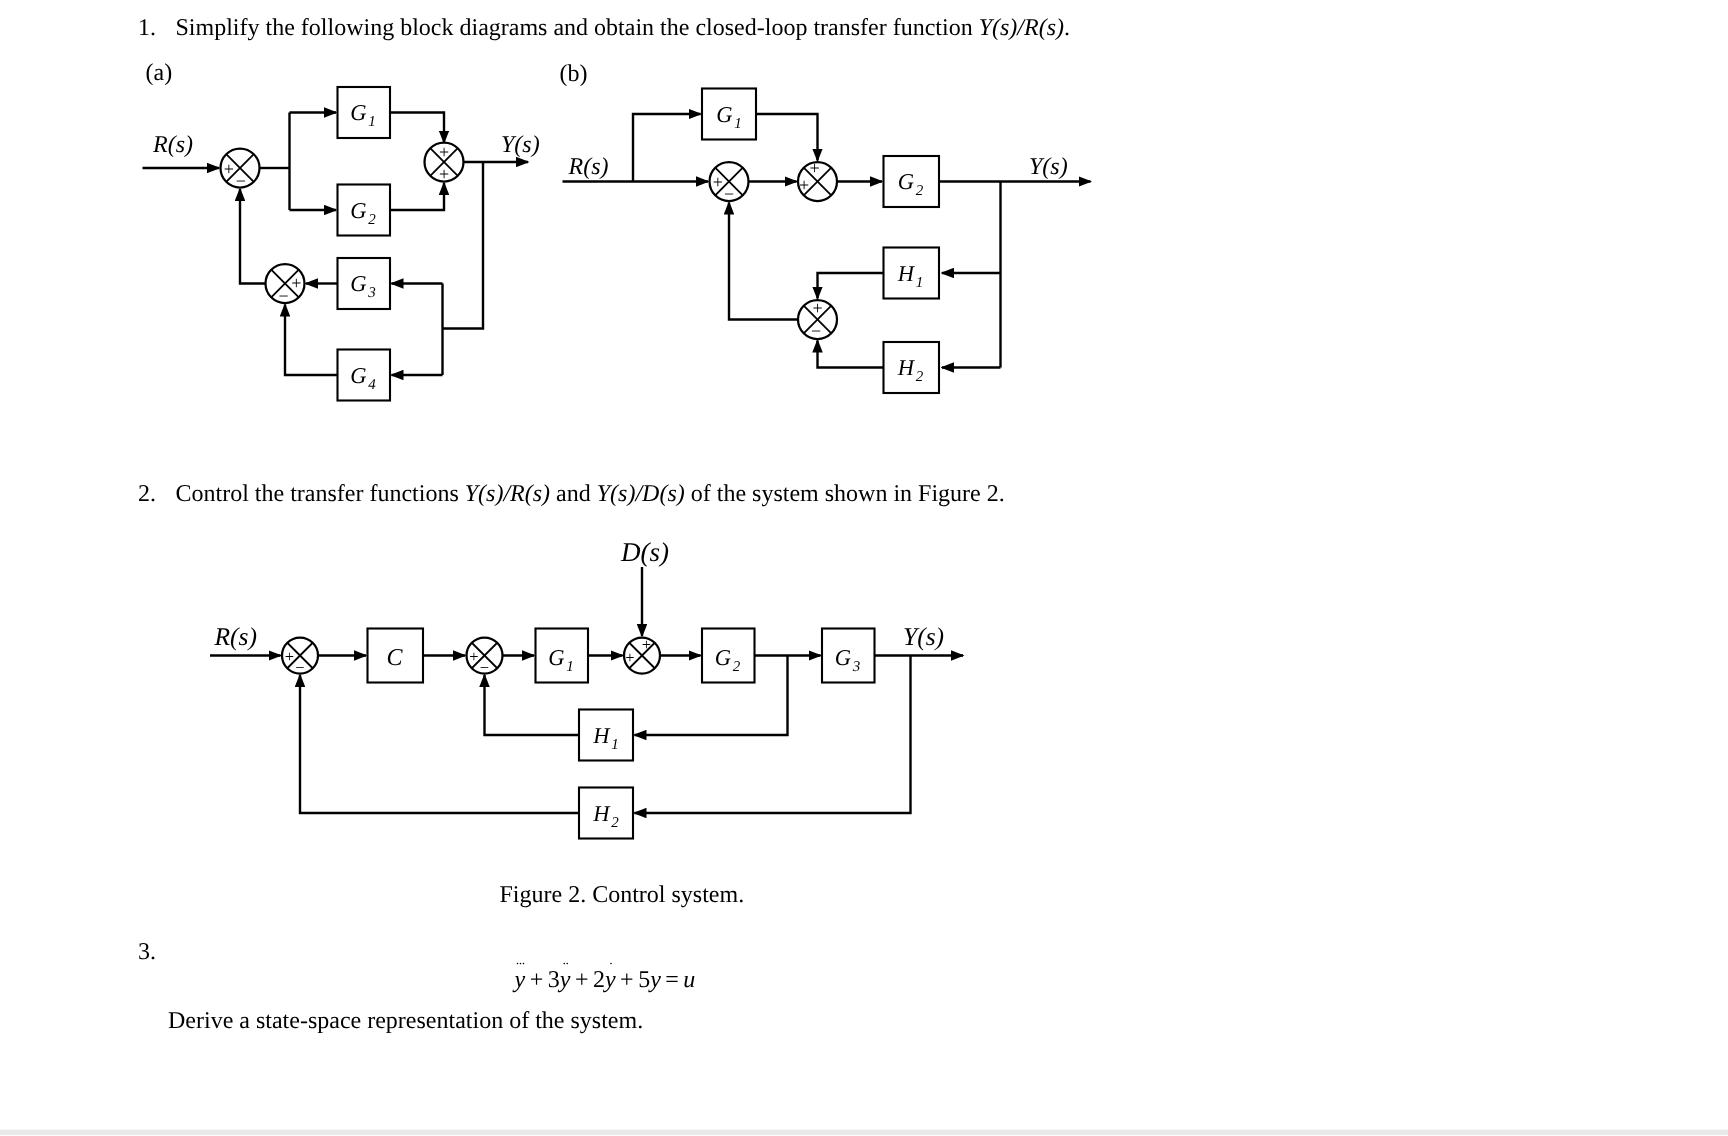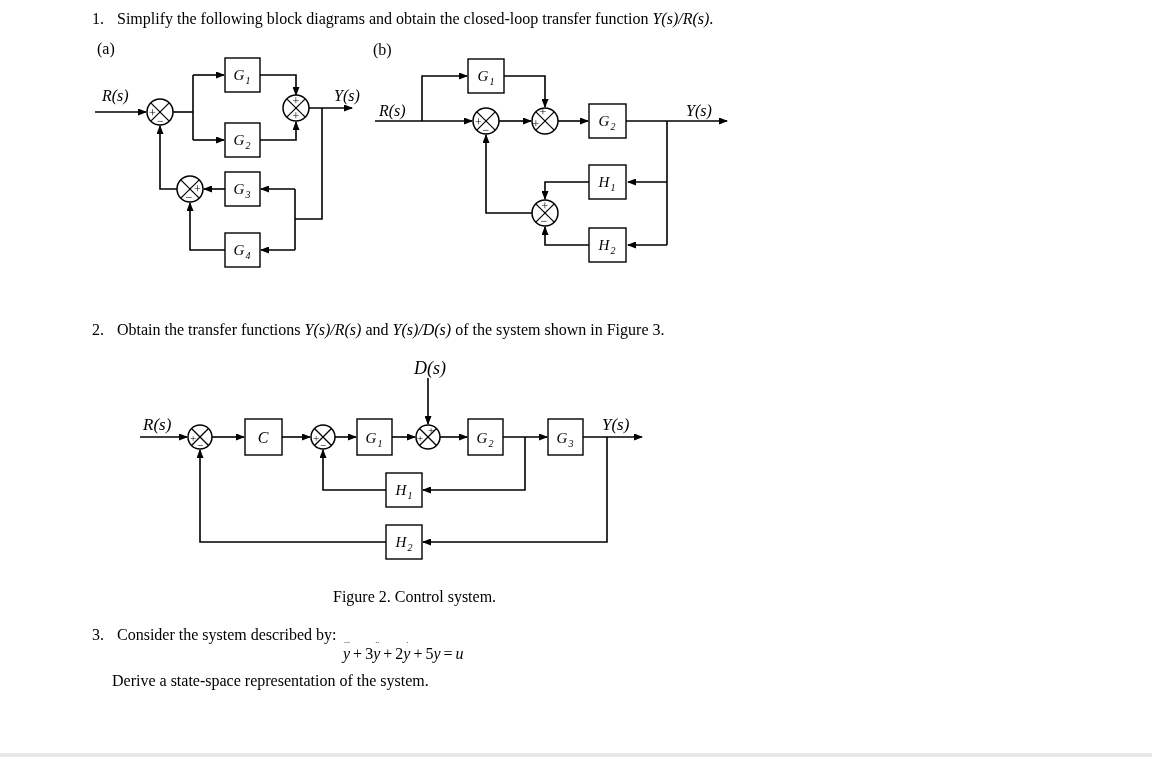--- a/index.html
+++ b/index.html
@@ -176,21 +176,21 @@
         <rect class="blkrect" x="589" y="228" width="37" height="34"></rect>
         <text class="blk" x="604" y="250">H</text>
         <text class="sub" x="613" y="254">2</text>
       </g>
     </g>
   </svg>
 
 
   <div class="pline" style="left:92px;top:321px">
     <span class="pnum">2.</span>
-    <span><span>Obtain the transfer functions </span><i>Y(s)/R(s)</i><span> and </span><i>Y(s)/D(s)</i><span> of the system shown in Figure 3.</span></span>
+    <span><span>Control the transfer functions </span><i>Y(s)/R(s)</i><span> and </span><i>Y(s)/D(s)</i><span> of the system shown in Figure 2.</span></span>
   </div>
 
   <svg style="top:350px" width="1152" height="215" viewBox="0 350 1152 215">
     <g>
       <path class="wire" d="M428,378 V424" marker-end="url(#ah)"></path>
       <path class="wire" d="M140,437 H187" marker-end="url(#ah)"></path>
       <path class="wire" d="M212,437 H244" marker-end="url(#ah)"></path>
       <path class="wire" d="M282,437 H310" marker-end="url(#ah)"></path>
       <path class="wire" d="M335,437 H356" marker-end="url(#ah)"></path>
       <path class="wire" d="M392,437 H415" marker-end="url(#ah)"></path>
@@ -258,21 +258,20 @@
       <rect class="blkrect" x="386" y="525" width="36" height="34"></rect>
       <text class="blk" x="401" y="547">H</text>
       <text class="sub" x="410" y="551">2</text>
     </g>
   </svg>
 
   <div class="cap" style="left:333px;top:588px">Figure 2. Control system.</div>
 
   <div class="pline" style="left:92px;top:626px">
     <span class="pnum">3.</span>
-    <span>Consider the system described by:</span>
   </div>
 
   <div class="equation" style="left:343px;top:645px">
     <span class="dterm"><span class="dots">···</span><span>y</span></span>
     <span class="op">+</span>
     <i style="font-style:normal">3</i>
       <span class="dterm"><span class="dots">··</span><span>y</span></span>
     <span class="op">+</span>
     <i style="font-style:normal">2</i>
       <span class="dterm"><span class="dots">·</span><span>y</span></span>

